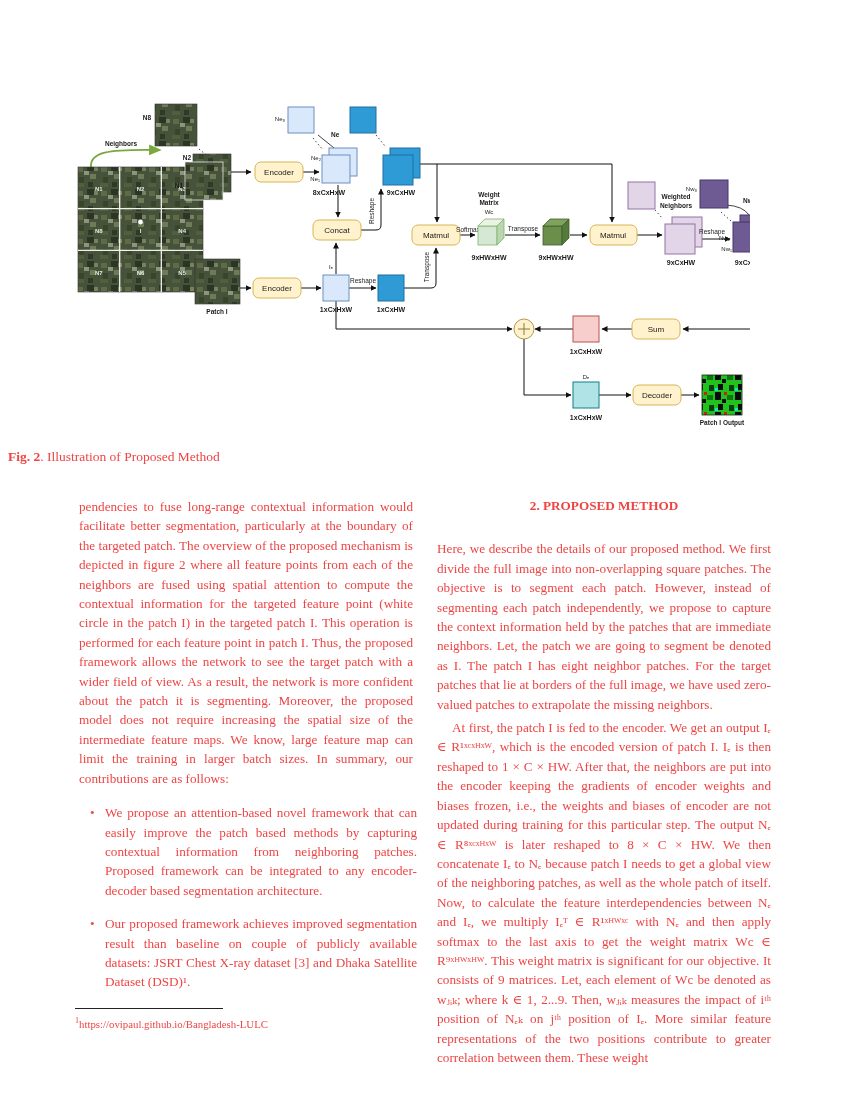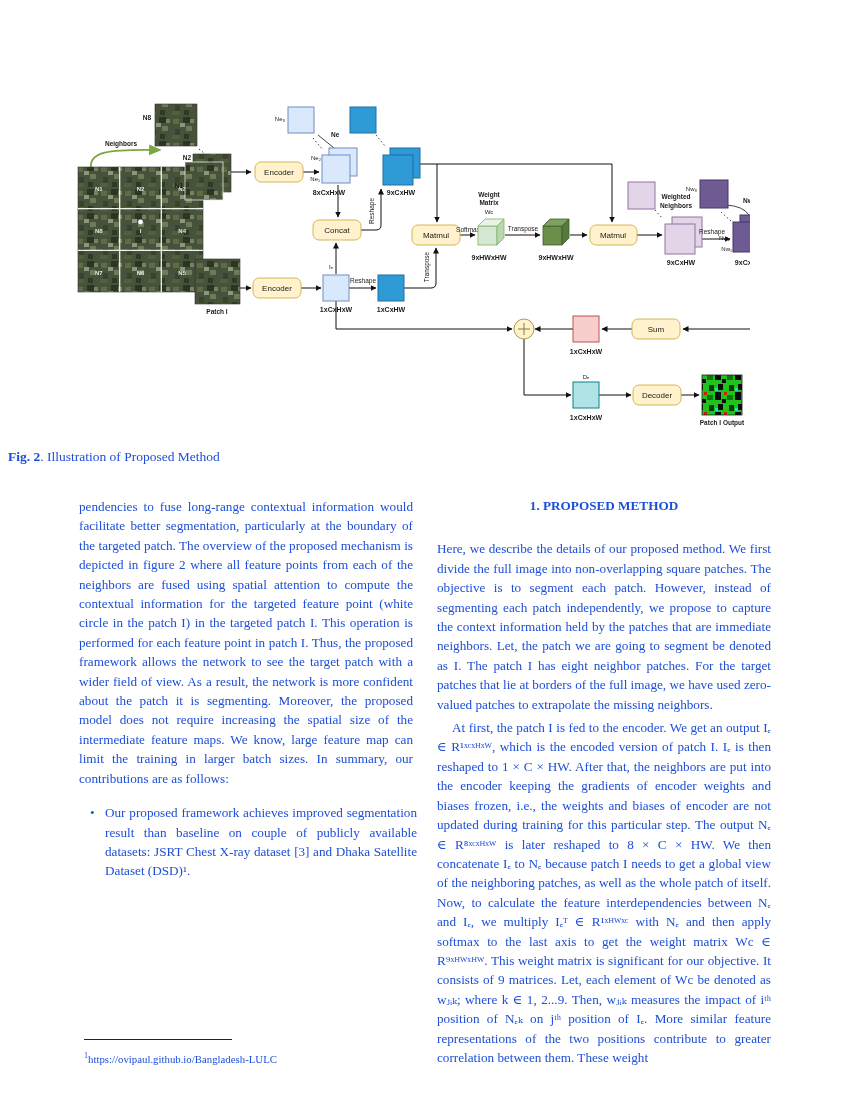--- a/index.html
+++ b/index.html
@@ -1,32 +1,32 @@
 <!DOCTYPE html>
 <html><head>
 <meta charset="utf-8">
 <style>
   html,body{margin:0;padding:0;background:#ffffff;}
   .page{position:relative;width:850px;height:1100px;background:#fff;overflow:hidden;
-        font-family:"Liberation Serif","DejaVu Serif",serif;color:#1d4ed8;}
+        font-family:"Liberation Serif","DejaVu Serif",serif;color:#ef4444;}
   .figure-wrap{position:absolute;left:75px;top:92px;width:675px;height:348px;}
   .figure-wrap svg{display:block;}
   .caption{position:absolute;left:8px;top:449px;width:850px;text-align:left;
            font-size:13.5px;}
   .caption .b{font-weight:bold;}
   .col{position:absolute;width:342px;text-align:justify;font-size:13.2px;line-height:19.4px;}
   .col p{margin:4px;}
   .col-left{left:75px;top:493px;}
   .col-right{left:433px;top:493px;}
   .heading{text-align:center;font-weight:bold;font-size:13.2px;margin:3px 0 24px 0;}
   .indent{text-indent:15px;}
   ul.bullets{list-style:none;margin:15px 0 0 0;padding:0 0 0 30px;}
   ul.bullets li{position:relative;margin-bottom:14px;}
   ul.bullets li::before{content:"\2022";position:absolute;left:-15px;top:0;}
-  .footnote{position:absolute;left:84px;top:1008px;width:342px;font-size:10.8px;line-height:22px;margin-top:31px;}
+  .footnote{position:absolute;left:75px;top:1008px;width:342px;font-size:10.8px;line-height:14px;}
   .footnote .rule{width:148px;border-top:1px solid #222;margin-bottom:5px;}
   .footnote sup{font-size:8px;}
   svg text{font-family:"Liberation Sans","DejaVu Sans",sans-serif;fill:#1a1a1a;}
   .boxlbl{font-size:8px;}
   .dim{font-size:7px;font-weight:bold;}
   .tiny{font-size:6px;}
   .mid{font-size:6.5px;}
   .midb{font-size:6.5px;font-weight:bold;}
   .gridlbl{font-size:6px;font-weight:bold;fill:#e8e8e0;}
 </style>
@@ -268,28 +268,29 @@
       <text class="midb" text-anchor="middle" x="647" y="333">Patch I Output</text>
     </g>
   </svg>
   </div>
 
   <div class="caption"><span class="b">Fig. 2</span><span>. Illustration of Proposed Method</span></div>
 
   <div class="col col-left">
     <p>pendencies to fuse long-range contextual information would facilitate better segmentation, particularly at the boundary of the targeted patch. The overview of the proposed mechanism is depicted in figure 2 where all feature points from each of the neighbors are fused using spatial attention to compute the contextual information for the targeted feature point (white circle in the patch I) in the targeted patch I. This operation is performed for each feature point in patch I. Thus, the proposed framework allows the network to see the target patch with a wider field of view. As a result, the network is more confident about the patch it is segmenting. Moreover, the proposed model does not require increasing the spatial size of the intermediate feature maps. We know, large feature map can limit the training in larger batch sizes. In summary, our contributions are as follows:</p>
     <ul class="bullets">
+      <li>We propose an attention-based novel framework that can easily improve the patch based methods by capturing contextual information from neighboring patches. Proposed framework can be integrated to any encoder-decoder based segmentation architecture.</li>
       <li>Our proposed framework achieves improved segmentation result than baseline on couple of publicly available datasets: JSRT Chest X-ray dataset [3] and Dhaka Satellite Dataset (DSD)¹.</li>
     </ul>
   </div>
 
   <div class="footnote">
     <div class="rule"></div>
     <sup>1</sup><span>https://ovipaul.github.io/Bangladesh-LULC</span>
   </div>
 
   <div class="col col-right">
-    <div class="heading">1. PROPOSED METHOD</div>
+    <div class="heading">2. PROPOSED METHOD</div>
     <p>Here, we describe the details of our proposed method. We first divide the full image into non-overlapping square patches. The objective is to segment each patch. However, instead of segmenting each patch independently, we propose to capture the context information held by the patches that are immediate neighbors. Let, the patch we are going to segment be denoted as I. The patch I has eight neighbor patches. For the target patches that lie at borders of the full image, we have used zero-valued patches to extrapolate the missing neighbors.</p>
     <p class="indent">At first, the patch I is fed to the encoder. We get an output Iₑ ∈ R¹ˣᶜˣᴴˣᵂ, which is the encoded version of patch I. Iₑ is then reshaped to 1 × C × HW. After that, the neighbors are put into the encoder keeping the gradients of encoder weights and biases frozen, i.e., the weights and biases of encoder are not updated during training for this particular step. The output Nₑ ∈ R⁸ˣᶜˣᴴˣᵂ is later reshaped to 8 × C × HW. We then concatenate Iₑ to Nₑ because patch I needs to get a global view of the neighboring patches, as well as the whole patch of itself. Now, to calculate the feature interdependencies between Nₑ and Iₑ, we multiply Iₑᵀ ∈ R¹ˣᴴᵂˣᶜ with Nₑ and then apply softmax to the last axis to get the weight matrix Wc ∈ R⁹ˣᴴᵂˣᴴᵂ. This weight matrix is significant for our objective. It consists of 9 matrices. Let, each element of Wc be denoted as wⱼᵢₖ; where k ∈ 1, 2...9. Then, wⱼᵢₖ measures the impact of iᵗʰ position of Nₑₖ on jᵗʰ position of Iₑ. More similar feature representations of the two positions contribute to greater correlation between them. These weight</p>
   </div>
 
 </div>
 
 </body></html>

